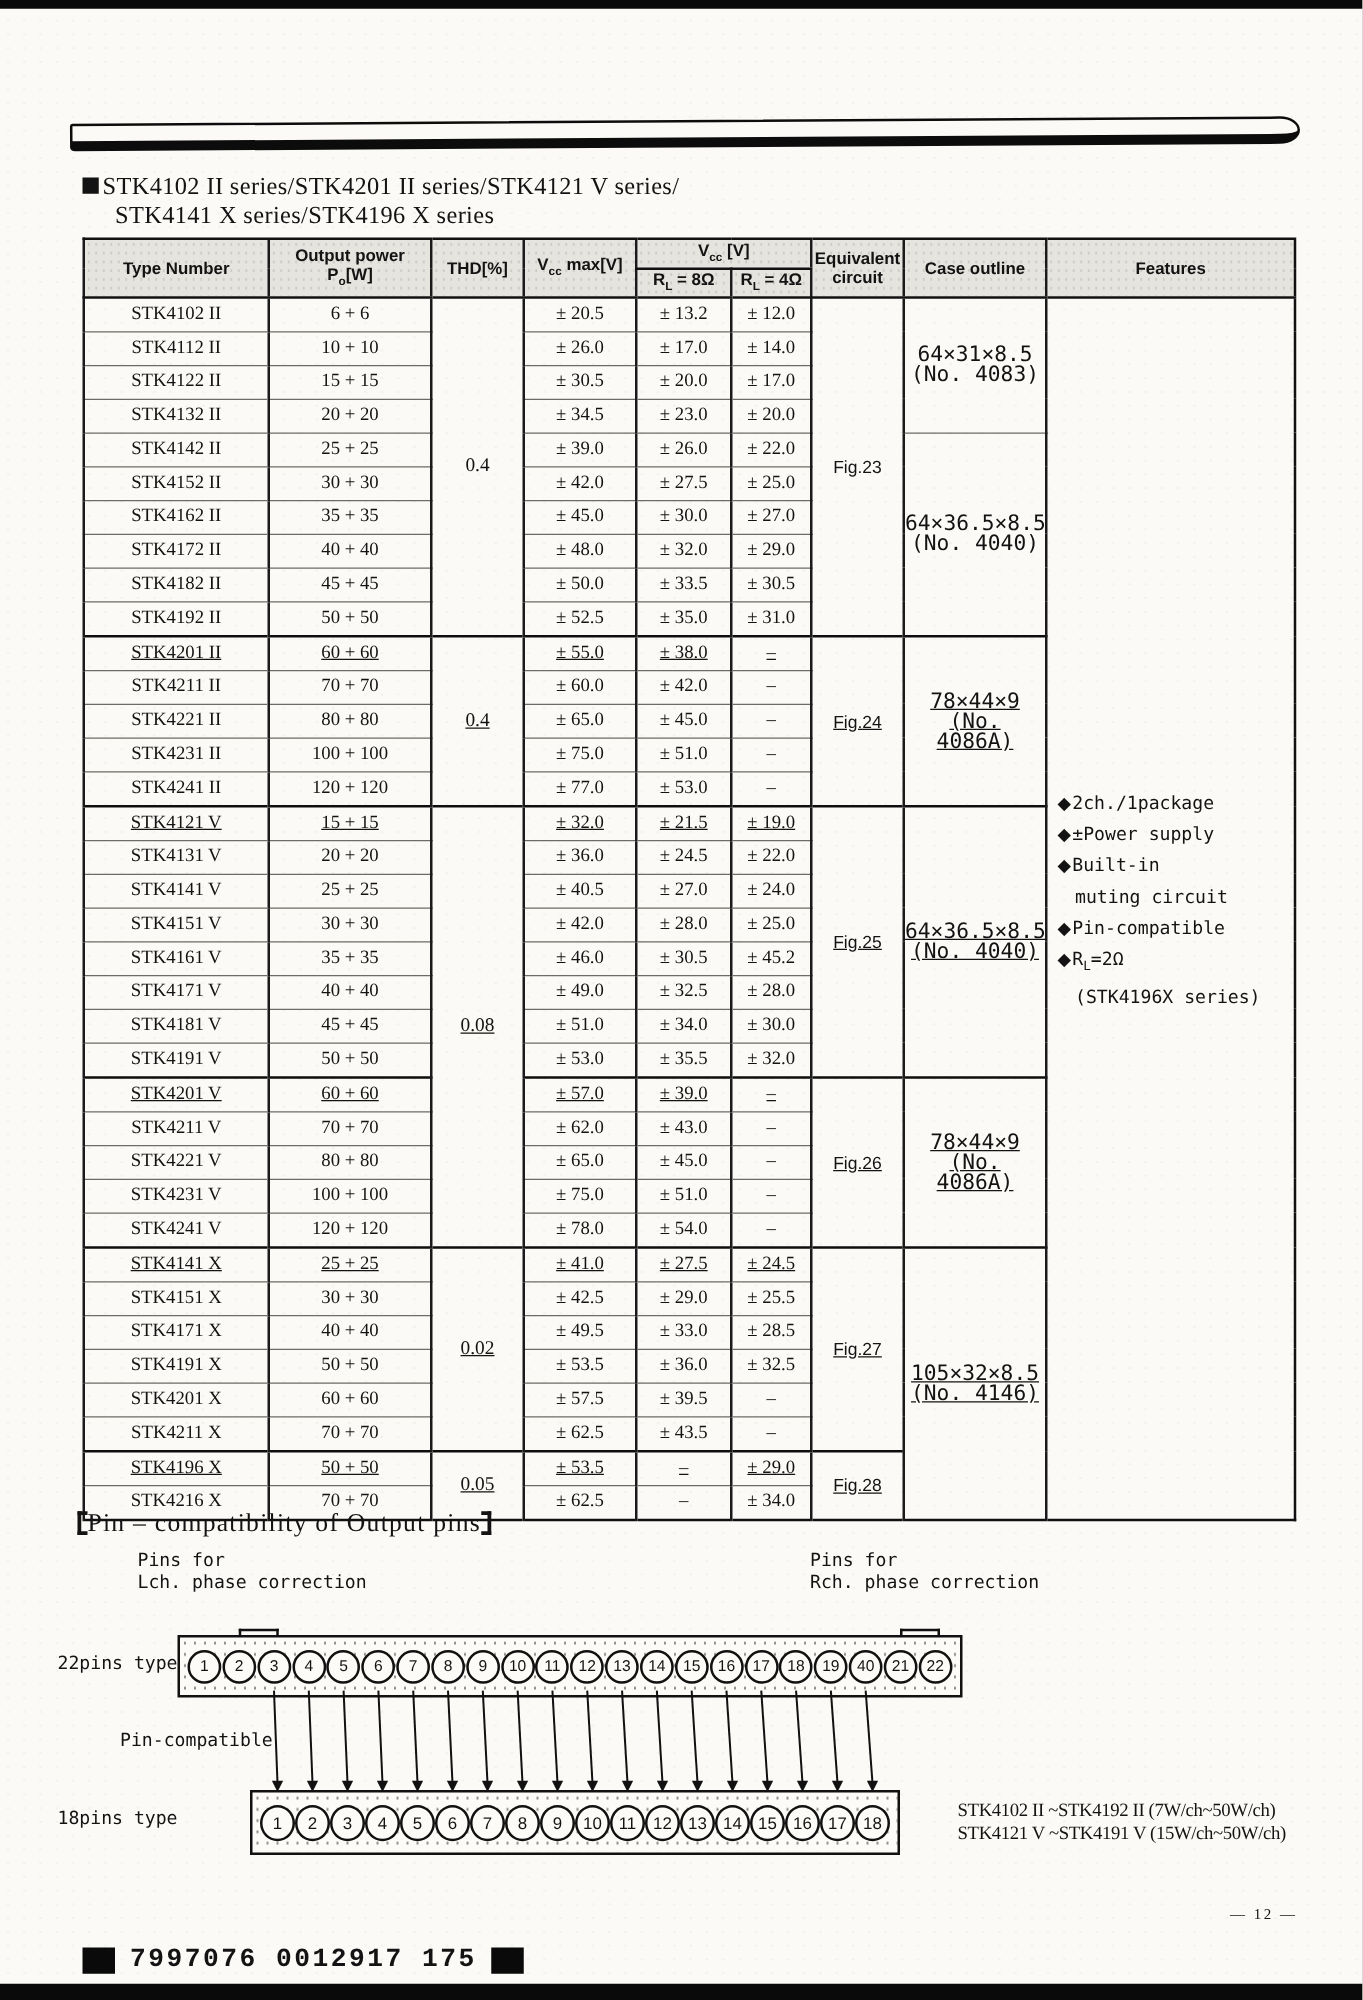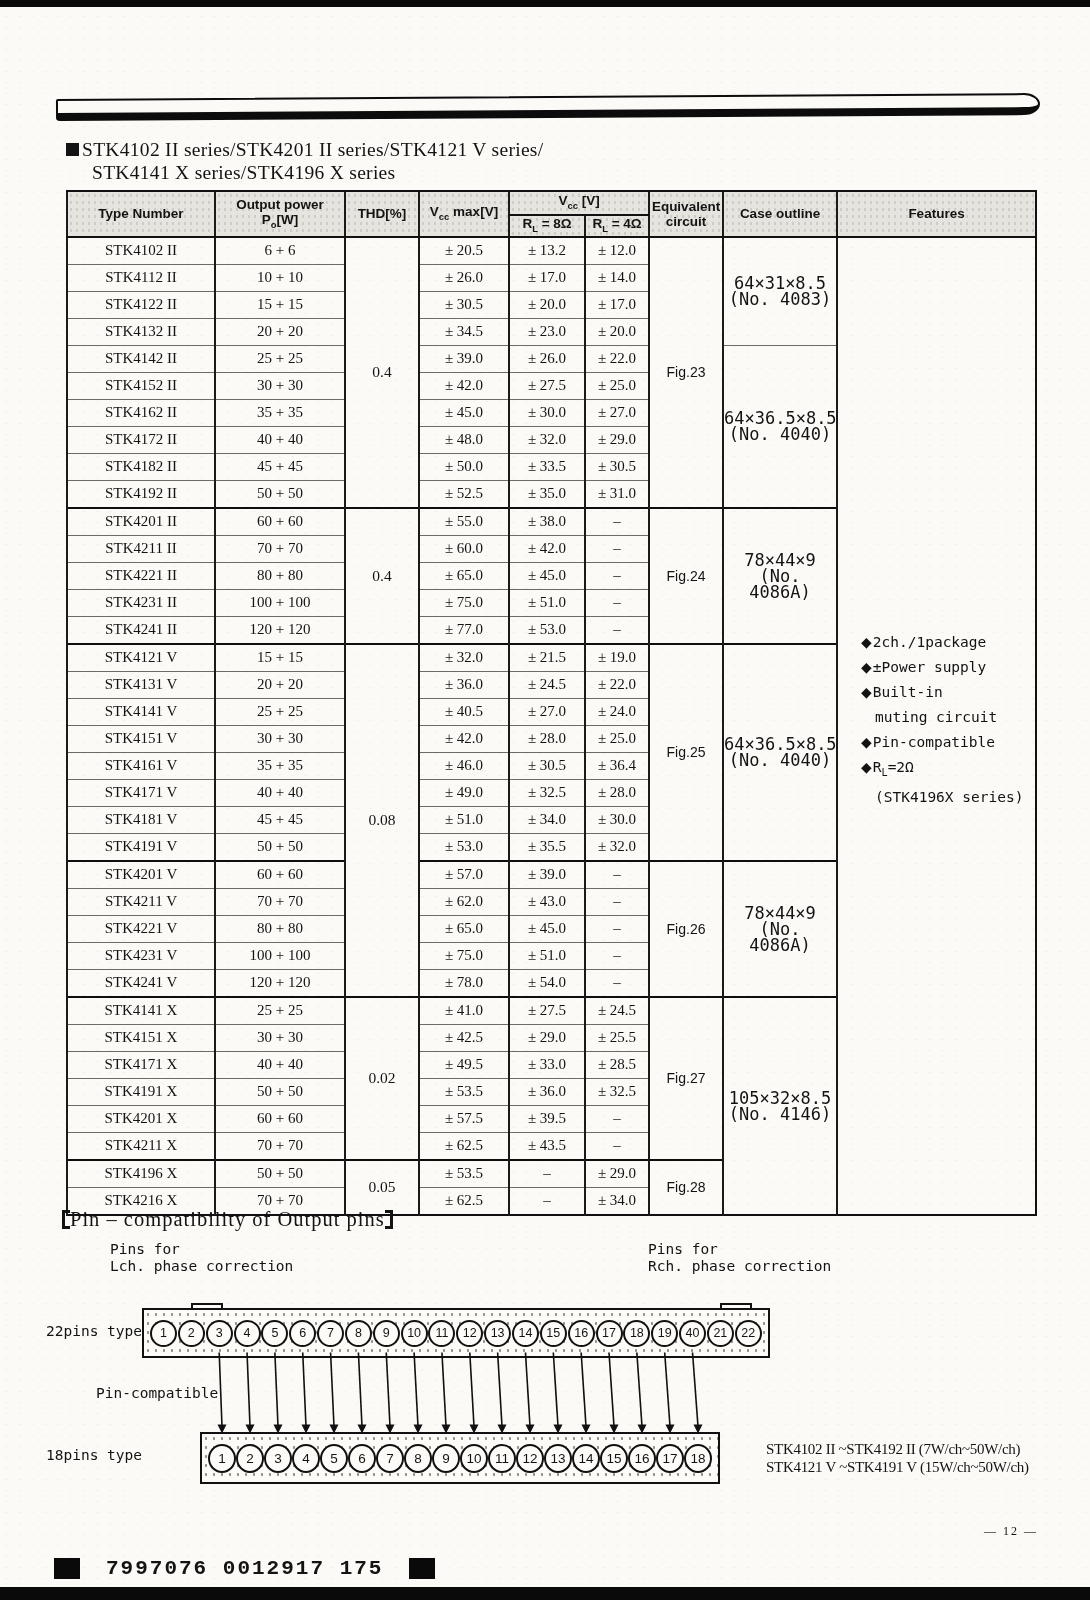--- a/index.html
+++ b/index.html
@@ -21,28 +21,28 @@
   #spec-table-wrap{position:absolute;left:66px;top:190px;width:969px;}
   table{border-collapse:collapse;table-layout:fixed;width:969px;}
   th,td{border:1px solid #6c6c66;text-align:center;vertical-align:middle;padding:0;overflow:hidden;}
   th{border-color:#1a1a1a;background:#e6e4de;background-image:radial-gradient(rgba(60,60,55,0.14) 1px, transparent 1.1px);background-size:6px 7px;
      font-family:"Liberation Sans",sans-serif;font-weight:600;font-size:13.5px;line-height:15px;}
   table{border:2.5px solid #111;}
   thead tr:first-child th{border-top:2.5px solid #111;}
   thead th{border-bottom:2px solid #111;}
   th,td{border-left-width:2px;border-left-color:#1a1a1a;border-right-color:#1a1a1a;}
   tbody td{height:26px;font-size:15px;}
-  tbody tr.thick td{border-top:2.4px solid #0e0e0e;}
+  tbody tr.thick td{border-top:2.4px solid #0e0e0e;text-decoration:underline;}
   td.c-type,td.c-pow{font-family:"Liberation Serif",serif;}
   td.c-vcc{font-family:"Liberation Serif",serif;}
   td.c-thd{font-family:"Liberation Serif",serif;font-size:15.5px;margin-left:20px;}
   td.c-fig{font-family:"Liberation Sans",sans-serif;font-size:14px;}
   td.c-case{font-family:"DejaVu Sans Mono",monospace;font-size:17px;line-height:16px;}
   td.c-feat{vertical-align:middle;}
-  .feat-list{text-align:left;padding-left:23px;margin-top:-12px;font-family:"DejaVu Sans Mono",monospace;font-size:14.5px;}
+  .feat-list{text-align:left;padding-left:8px;margin-top:-12px;font-family:"DejaVu Sans Mono",monospace;font-size:14.5px;}
   .feat-line{line-height:25px;white-space:nowrap;}
   .feat-line.indent{padding-left:14px;}
   .diamond{font-family:"DejaVu Sans",sans-serif;font-size:14px;margin-right:1px;}
   sub{font-size:70%;}
   
   #pin-diagram{position:absolute;left:0;top:1195px;width:1090px;height:300px;}
   #pin-title{position:absolute;left:62px;top:13px;font-size:20.5px;letter-spacing:1px;}
   .lent{display:inline-block;width:8px;height:19px;position:relative;vertical-align:-3px;}
   .lent i{position:absolute;background:#131313;}
   .lent .v{top:0;bottom:0;width:2.6px;}
@@ -60,22 +60,22 @@
   .pin{border:2px solid #111;border-radius:50%;background:#fcfbf7;text-align:center;
        font-family:"Liberation Sans",sans-serif;}
   #pin-box-22 .pin{width:23px;height:23px;line-height:23px;font-size:12.5px;}
   #pin-box-18 .pin{width:25px;height:25px;line-height:25px;font-size:13.5px;}
   .annot{position:absolute;left:766px;font-size:15px;line-height:17.5px;white-space:nowrap;letter-spacing:-0.3px;}
   #annot-22{top:116px;}
   #annot-18{top:246px;}
   #pin-arrows{position:absolute;left:0;top:0;}
   
   #page-number{position:absolute;right:52px;top:1524px;font-size:12px;letter-spacing:2px;text-align:center;}
-  #code-line{position:absolute;left:54px;top:1556px;height:24px;font-family:"Liberation Mono",monospace;
-             font-weight:bold;font-size:21px;letter-spacing:2px;display:flex;align-items:center;gap:26px;}
+  #code-line{position:absolute;left:66px;top:1556px;height:24px;font-family:"Liberation Mono",monospace;
+             font-weight:bold;font-size:21px;letter-spacing:2px;display:flex;align-items:center;gap:12px;}
   .code-sq{display:inline-block;width:26px;height:21px;background:#0a0a0a;}
 </style>
 </head>
 <body>
 
 <div id="page">
 
   <div id="top-bar" class="edge"></div>
   <div id="rule"></div>
 
@@ -284,21 +284,21 @@
             <td class="c-pow">30 + 30</td>
             <td class="c-vcc">± 42.0</td>
             <td class="c-vcc">± 28.0</td>
             <td class="c-vcc">± 25.0</td>
           </tr>
           <tr>
             <td class="c-type">STK4161 V</td>
             <td class="c-pow">35 + 35</td>
             <td class="c-vcc">± 46.0</td>
             <td class="c-vcc">± 30.5</td>
-            <td class="c-vcc">± 36.4</td>
+            <td class="c-vcc">± 45.2</td>
           </tr>
           <tr>
             <td class="c-type">STK4171 V</td>
             <td class="c-pow">40 + 40</td>
             <td class="c-vcc">± 49.0</td>
             <td class="c-vcc">± 32.5</td>
             <td class="c-vcc">± 28.0</td>
           </tr>
           <tr>
             <td class="c-type">STK4181 V</td>

